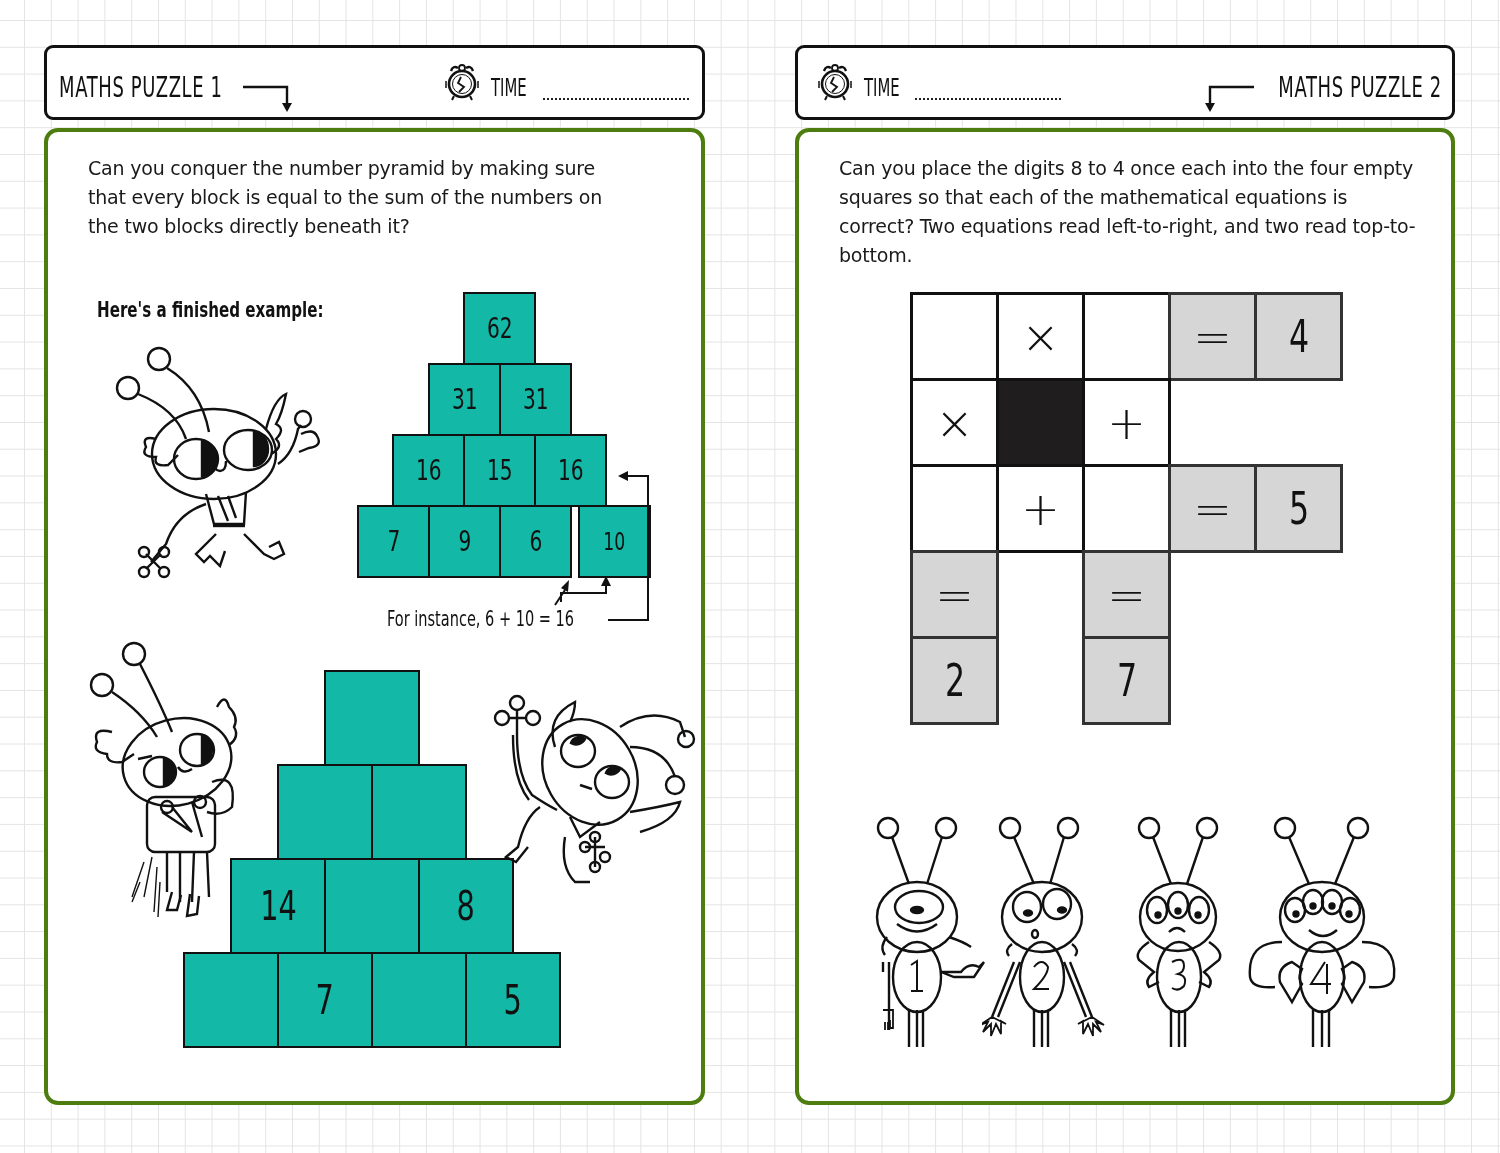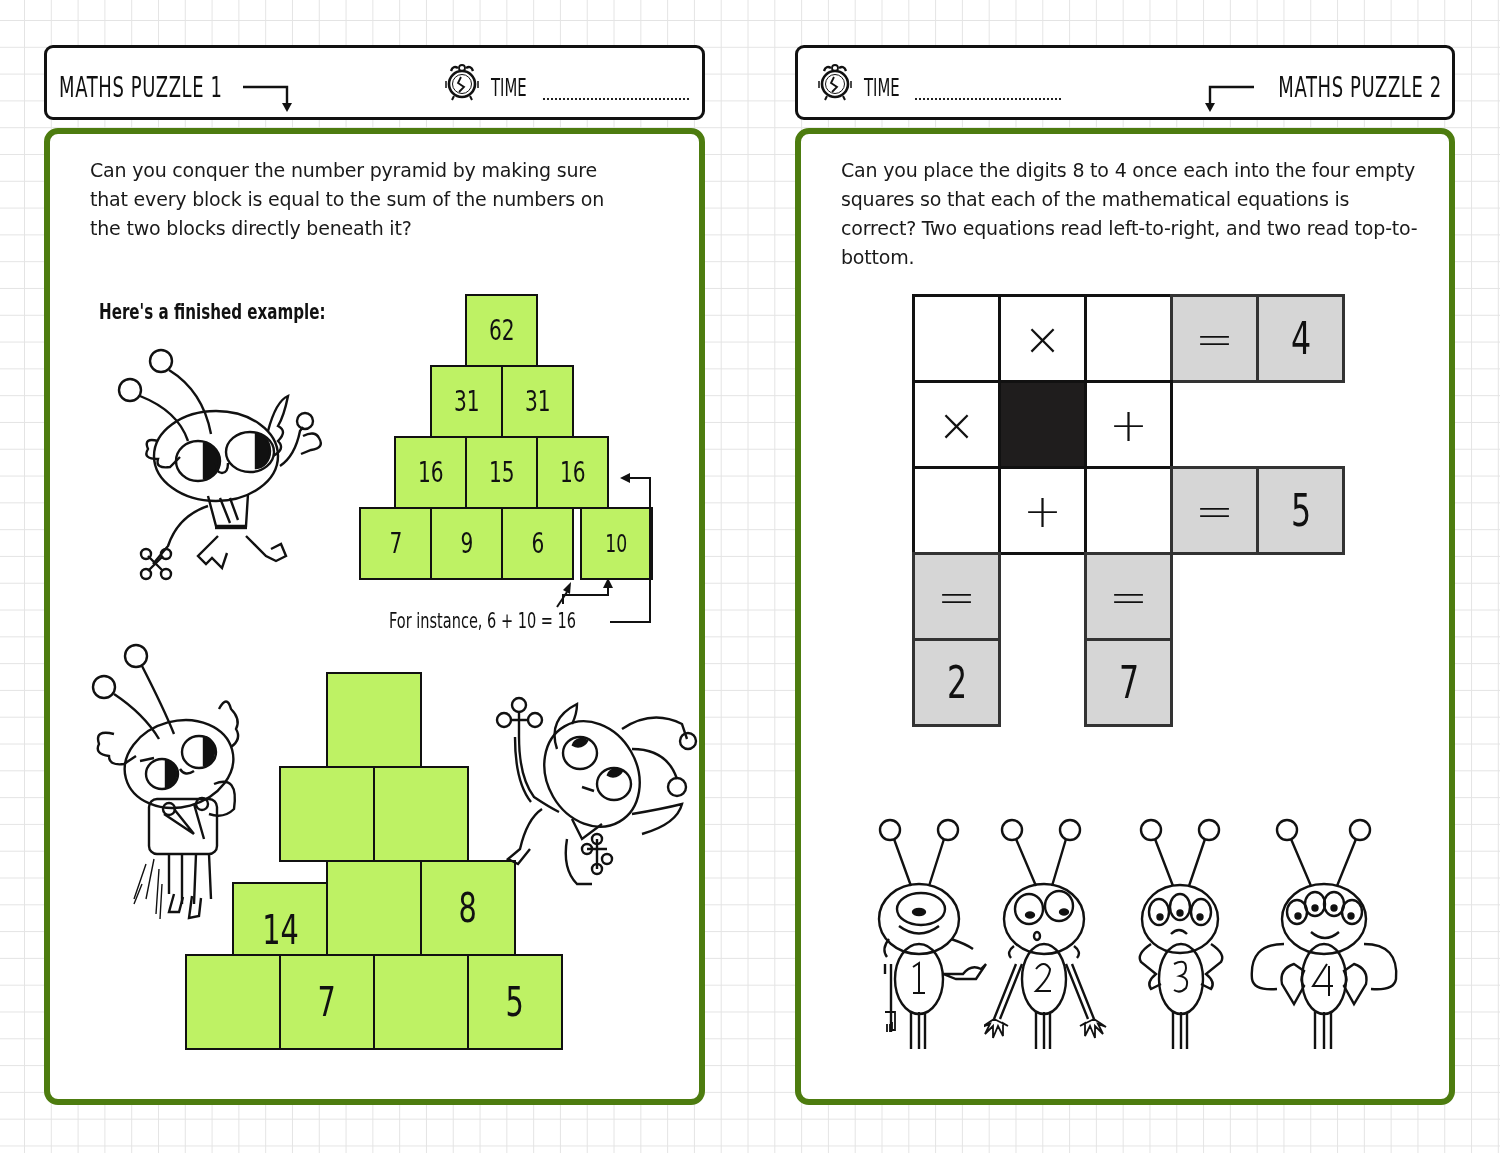--- a/index.html
+++ b/index.html
@@ -18,21 +18,21 @@
   .header-box {
     position: absolute;
     top: 45px; height: 75px;
     border: 3px solid #111;
     border-radius: 9px;
     background: #fff;
   }
   .main-box {
     position: absolute;
     top: 128px; height: 977px;
-    border: 6px solid #4d7c0f;
+    border: 4px solid #4d7c0f;
     border-radius: 14px;
     background: #fff;
   }
   .title {
     position: absolute;
     top: 22px;
     font-family: "DejaVu Sans", sans-serif;
     font-size: 29px;
     letter-spacing: 1px;
     transform: scaleX(0.62);
@@ -66,21 +66,21 @@
   }
   .cond {
     font-family: "DejaVu Sans", sans-serif;
     transform-origin: left center;
     white-space: nowrap;
     position: absolute;
   }
   .cell {
     position: absolute;
     border: 2px solid #111;
-    background: #bef264;
+    background: #14b8a6;
     display: flex; align-items: center; justify-content: center;
     font-family: "DejaVu Sans", sans-serif;
     color: #111;
   }
   .cell span { display: inline-block; transform: scaleX(0.72); }
   .gcell {
     position: absolute;
     border: 3px solid #111;
     display: flex; align-items: center; justify-content: center;
     font-family: "DejaVu Sans", sans-serif;
@@ -176,21 +176,21 @@
         <span></span>
       </div>
 
     <div class="cell" style="left:229px; top:632px; width:96px; height:96px; font-size:40px;">
         <span></span>
       </div>
     <div class="cell" style="left:323px; top:632px; width:96px; height:96px; font-size:40px;">
         <span></span>
       </div>
 
-    <div class="cell" style="left:182px; top:748px; width:96px; height:96px; font-size:40px;align-items:center;">
+    <div class="cell" style="left:182px; top:726px; width:96px; height:96px; font-size:40px;align-items:center;">
         <span>14</span>
       </div>
     <div class="cell" style="left:276px; top:726px; width:96px; height:96px; font-size:40px;">
         <span></span>
       </div>
     <div class="cell" style="left:370px; top:726px; width:96px; height:96px; font-size:40px;">
         <span>8</span>
       </div>
 
     <div class="cell" style="left:135px; top:820px; width:96px; height:96px; font-size:40px;">

